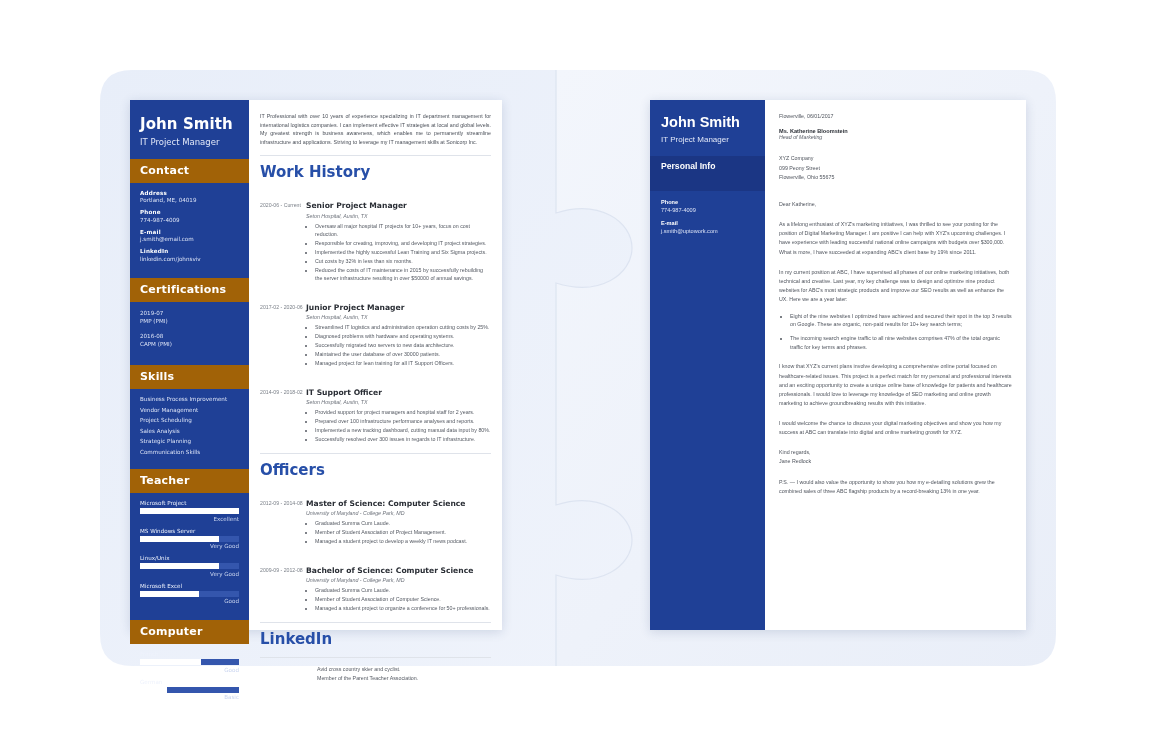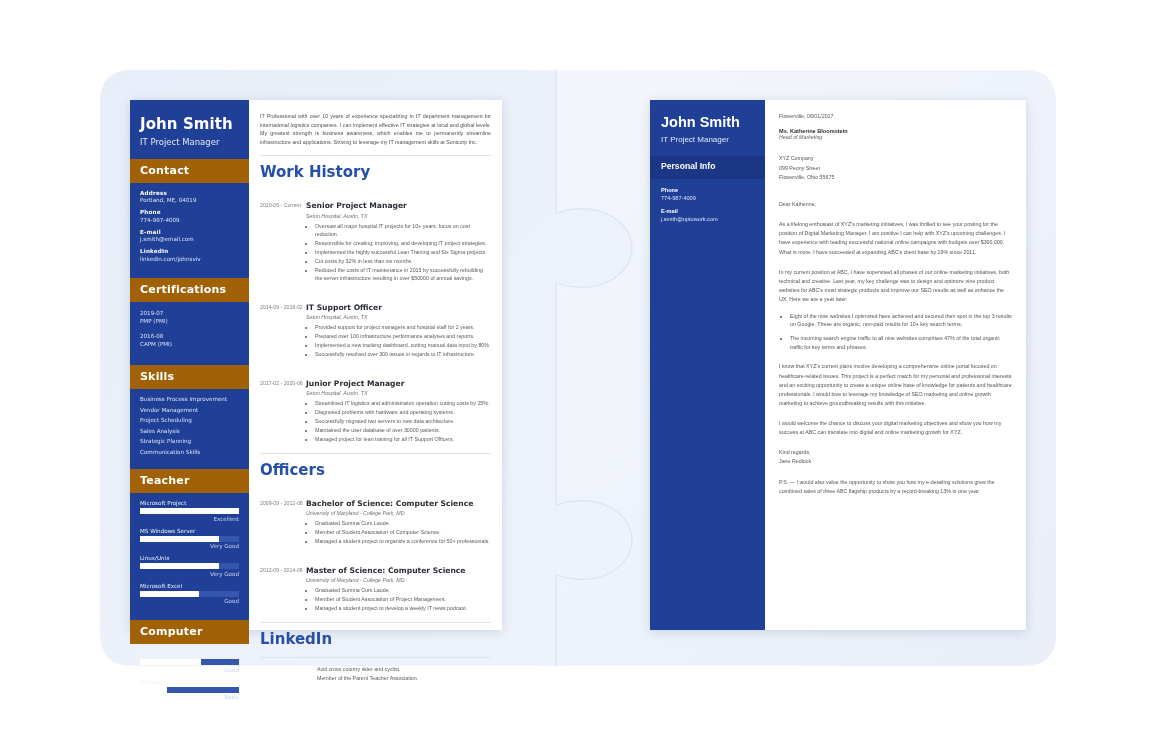--- a/index.html
+++ b/index.html
@@ -64,21 +64,21 @@
   .r-ul li { font-size: 5.3px; color: #545962; line-height: 1.58; margin-bottom: .5px; }
   .r-interests p { font-size: 5.3px; color: #545962; line-height: 1.75; }
   .r-interests { padding-left: 57px; }
 
   
   #letter-doc { left: 650px; top: 100px; width: 376px; height: 530px; display: flex; }
   .c-side { width: 115px; background: #1f4096; color: #fff; }
   .c-name-block { padding: 15px 11px 12px 11px; }
   .c-name { font-size: 14.5px; font-weight: bold; line-height: 1.1; }
   .c-title { font-size: 8px; margin-top: 4px; color: #e1e7f7; }
-  .c-sec-head { background: #1b3684; font-size: 8.6px; font-weight: bold; padding: 5px 11px 8px 11px; }
+  .c-sec-head { background: #1b3684; font-size: 8.6px; font-weight: bold; padding: 5px 11px 20px 11px; }
   .c-sec-body { padding: 8px 11px; }
   .c-k { font-size: 5.6px; font-weight: bold; }
   .c-v { font-size: 5.6px; color: #dce3f6; margin-top: 2px; margin-bottom: 7px; }
 
   .c-main { flex: 1; padding: 12px 14px 10px 14px; }
   .c-line { font-size: 5.3px; color: #4f545d; line-height: 1.75; }
   .c-strong { font-size: 5.6px; font-weight: bold; color: #2a2e35; }
   .c-ital { font-size: 5.3px; font-style: italic; color: #5a5f68; }
   .c-p { font-size: 5.3px; color: #4f545d; line-height: 1.72; margin-top: 11px; text-align: left; }
   .c-ul { margin: 7px 0 0 11px; }
@@ -257,73 +257,73 @@
           <li>Oversaw all major hospital IT projects for 10+ years, focus on cost reduction.</li>
           <li>Responsible for creating, improving, and developing IT project strategies.</li>
           <li>Implemented the highly successful Lean Training and Six Sigma projects.</li>
           <li>Cut costs by 32% in less than six months.</li>
           <li>Reduced the costs of IT maintenance in 2015 by successfully rebuilding the server infrastructure resulting in over $50000 of annual savings.</li>
         </ul>
       </div>
     </div>
 
     <div class="r-entry">
-      <div class="r-dates">2014-09 - 2018-02</div>
-      <div class="r-detail">
-        <div class="r-job">IT Support Officer</div>
-        <div class="r-org">Seton Hospital, Austin, TX</div>
-        <ul class="r-ul">
-          <li>Provided support for project managers and hospital staff for 2 years.</li>
-          <li>Prepared over 100 infrastructure performance analyses and reports.</li>
-          <li>Implemented a new tracking dashboard, cutting manual data input by 80%.</li>
-          <li>Successfully resolved over 300 issues in regards to IT infrastructure.</li>
-        </ul>
-      </div>
-    </div>
-
-    <div class="r-entry">
       <div class="r-dates">2017-02 - 2020-06</div>
       <div class="r-detail">
         <div class="r-job">Junior Project Manager</div>
         <div class="r-org">Seton Hospital, Austin, TX</div>
         <ul class="r-ul">
           <li>Streamlined IT logistics and administration operation cutting costs by 25%.</li>
           <li>Diagnosed problems with hardware and operating systems.</li>
           <li>Successfully migrated two servers to new data architecture.</li>
           <li>Maintained the user database of over 30000 patients.</li>
           <li>Managed project for lean training for all IT Support Officers.</li>
         </ul>
       </div>
     </div>
 
+    <div class="r-entry">
+      <div class="r-dates">2014-09 - 2018-02</div>
+      <div class="r-detail">
+        <div class="r-job">IT Support Officer</div>
+        <div class="r-org">Seton Hospital, Austin, TX</div>
+        <ul class="r-ul">
+          <li>Provided support for project managers and hospital staff for 2 years.</li>
+          <li>Prepared over 100 infrastructure performance analyses and reports.</li>
+          <li>Implemented a new tracking dashboard, cutting manual data input by 80%.</li>
+          <li>Successfully resolved over 300 issues in regards to IT infrastructure.</li>
+        </ul>
+      </div>
+    </div>
+
     <div class="r-rule"></div>
     <div class="r-h2">Officers</div>
+
+    <div class="r-entry">
+      <div class="r-dates">2012-09 - 2014-08</div>
+      <div class="r-detail">
+        <div class="r-job">Master of Science: Computer Science</div>
+        <div class="r-org">University of Maryland - College Park, MD</div>
+        <ul class="r-ul">
+          <li>Graduated Summa Cum Laude.</li>
+          <li>Member of Student Association of Project Management.</li>
+          <li>Managed a student project to develop a weekly IT news podcast.</li>
+        </ul>
+      </div>
+    </div>
 
     <div class="r-entry">
       <div class="r-dates">2009-09 - 2012-08</div>
       <div class="r-detail">
         <div class="r-job">Bachelor of Science: Computer Science</div>
         <div class="r-org">University of Maryland - College Park, MD</div>
         <ul class="r-ul">
           <li>Graduated Summa Cum Laude.</li>
           <li>Member of Student Association of Computer Science.</li>
           <li>Managed a student project to organize a conference for 50+ professionals.</li>
-        </ul>
-      </div>
-    </div>
-
-    <div class="r-entry">
-      <div class="r-dates">2012-09 - 2014-08</div>
-      <div class="r-detail">
-        <div class="r-job">Master of Science: Computer Science</div>
-        <div class="r-org">University of Maryland - College Park, MD</div>
-        <ul class="r-ul">
-          <li>Graduated Summa Cum Laude.</li>
-          <li>Member of Student Association of Project Management.</li>
-          <li>Managed a student project to develop a weekly IT news podcast.</li>
         </ul>
       </div>
     </div>
 
     <div class="r-rule"></div>
     <div class="r-h2">LinkedIn</div>
     <div class="r-rule"></div>
     <div class="r-interests">
       <p>Avid cross country skier and cyclist.</p>
       <p>Member of the Parent Teacher Association.</p>

